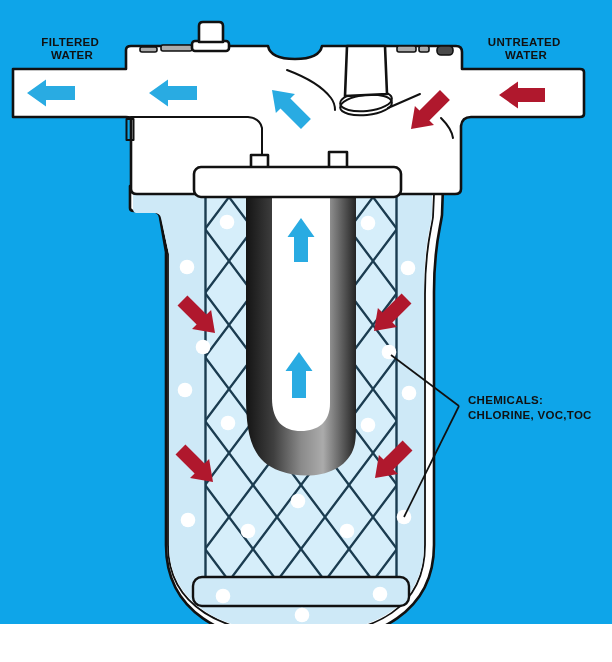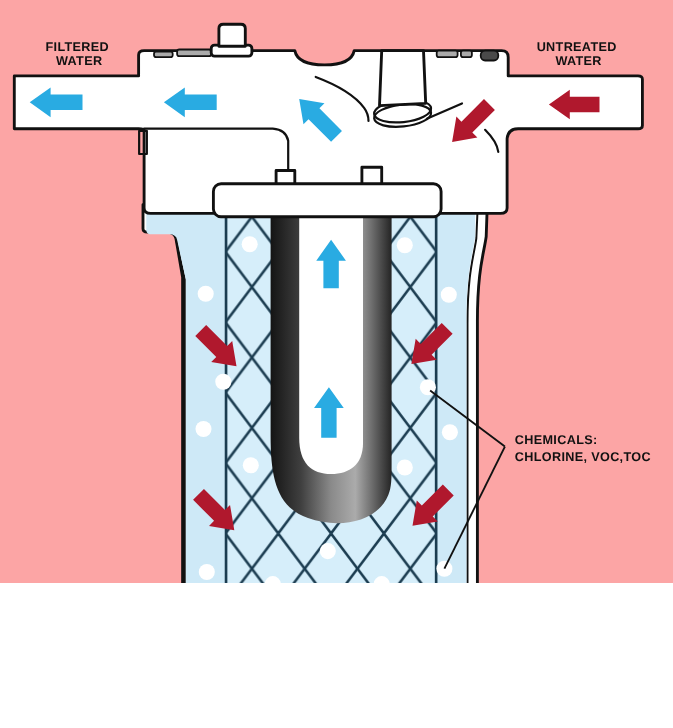--- a/index.html
+++ b/index.html
@@ -1,16 +1,16 @@
 <!DOCTYPE html>
 <html><head>
 <meta charset="utf-8">
 <style>
   html,body{margin:0;padding:0;background:#fff;}
-  #stage{position:relative;width:612px;height:530px;background:#fca5a5;overflow:hidden;
+  #stage{position:relative;width:612px;height:624px;background:#0ea5e9;overflow:hidden;
          font-family:"Liberation Sans", sans-serif;text-align:right;}
   svg{display:block;}
   .outline{fill:#ffffff;stroke:var(--ink,#111);stroke-width:2.6;stroke-linejoin:round;stroke-linecap:round;}
   .thinline{fill:none;stroke:var(--ink,#111);stroke-width:2;stroke-linejoin:round;stroke-linecap:round;}
   .innerwall{fill:none;stroke:var(--ink,#111);stroke-width:1.8;}
   .water{fill:var(--water,#CEE9F7);}
   .water-edge{fill:none;stroke:var(--water-edge,#A5D9F0);stroke-width:2;}
   .media-bg{fill:var(--media-bg,#D6EEFA);}
   .media-edge{stroke:var(--hatch,#1B3C50);stroke-width:2.4;}
   #lattice path{stroke:var(--hatch,#1B3C50);stroke-width:2.3;fill:none;}

